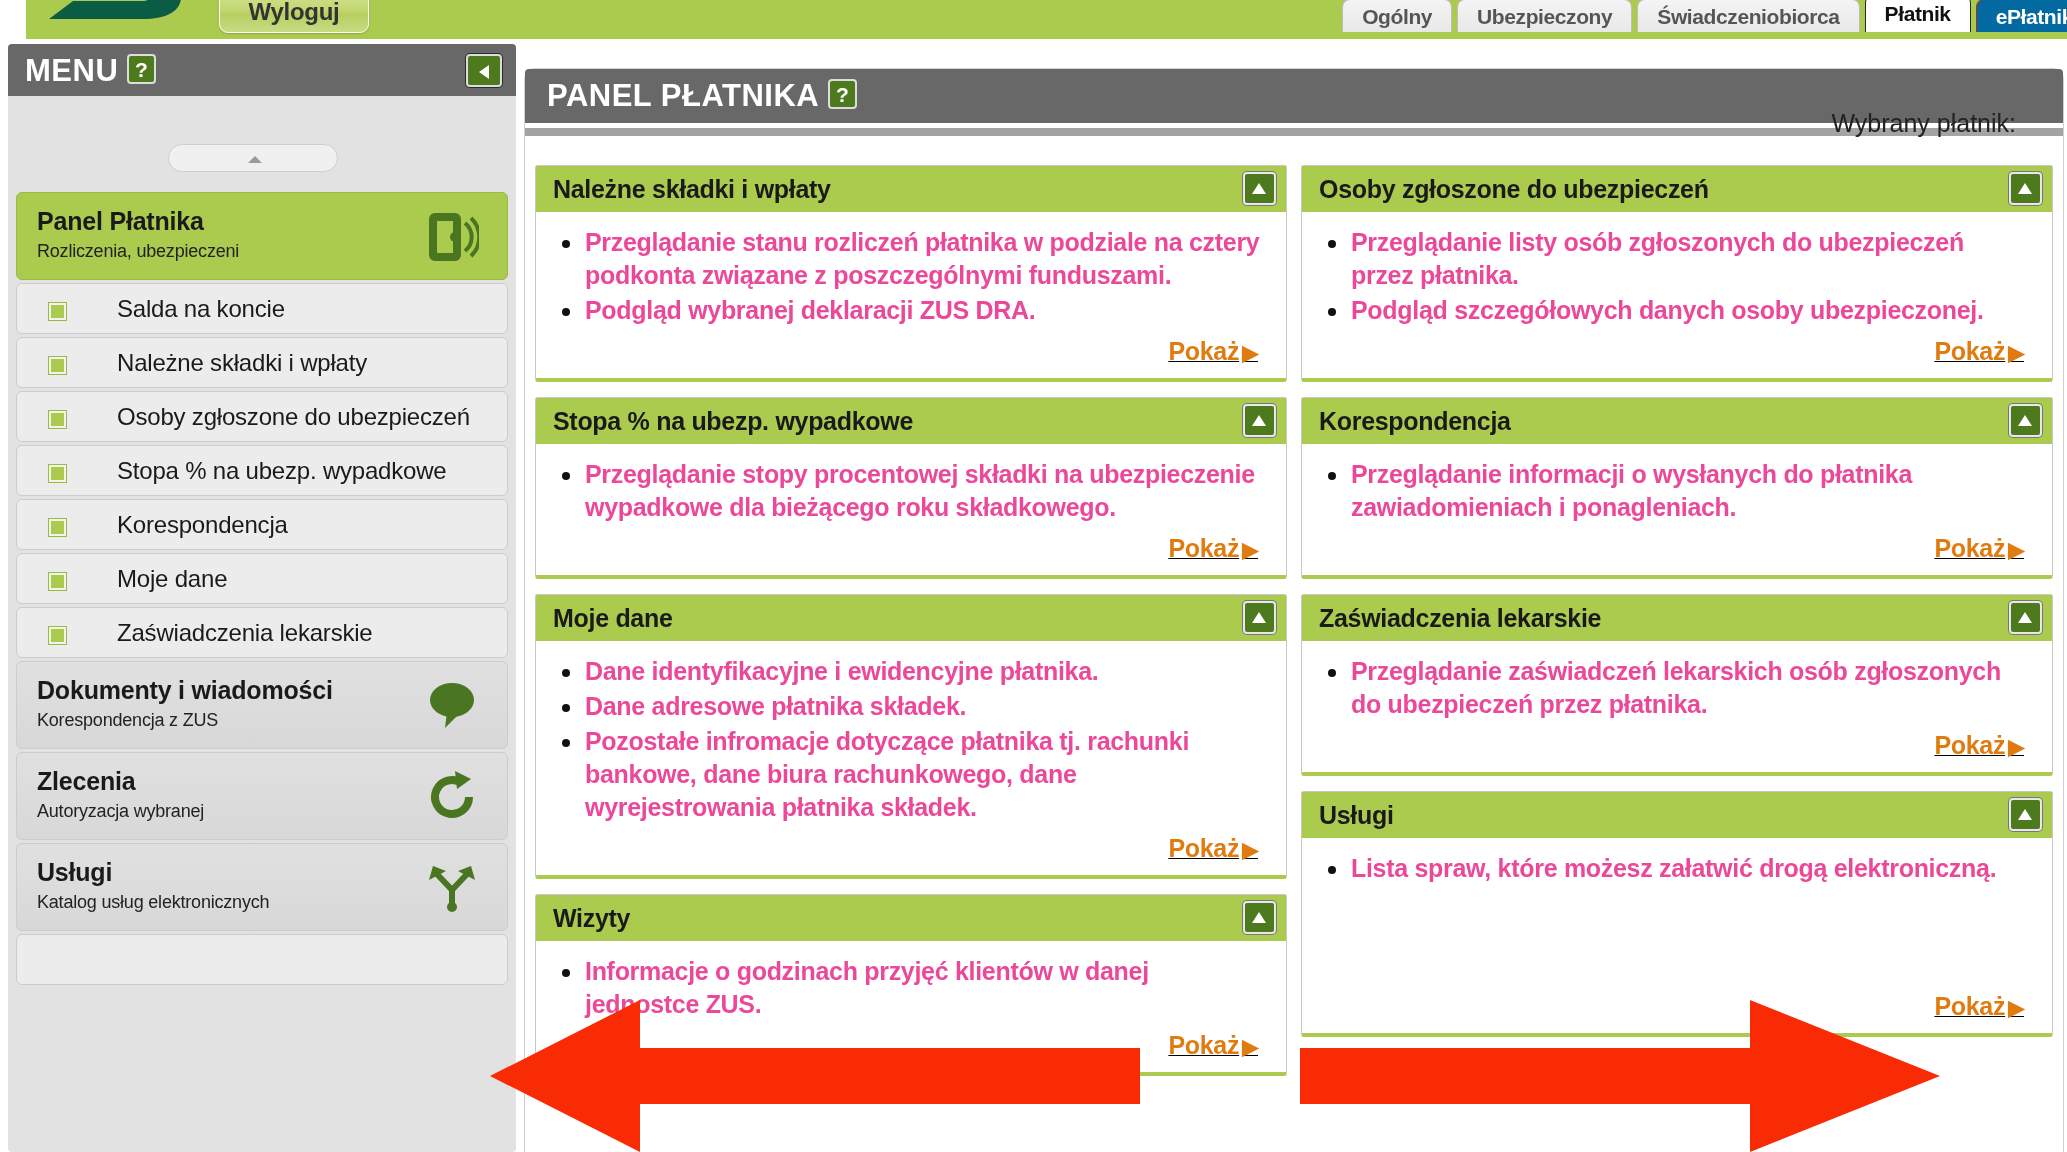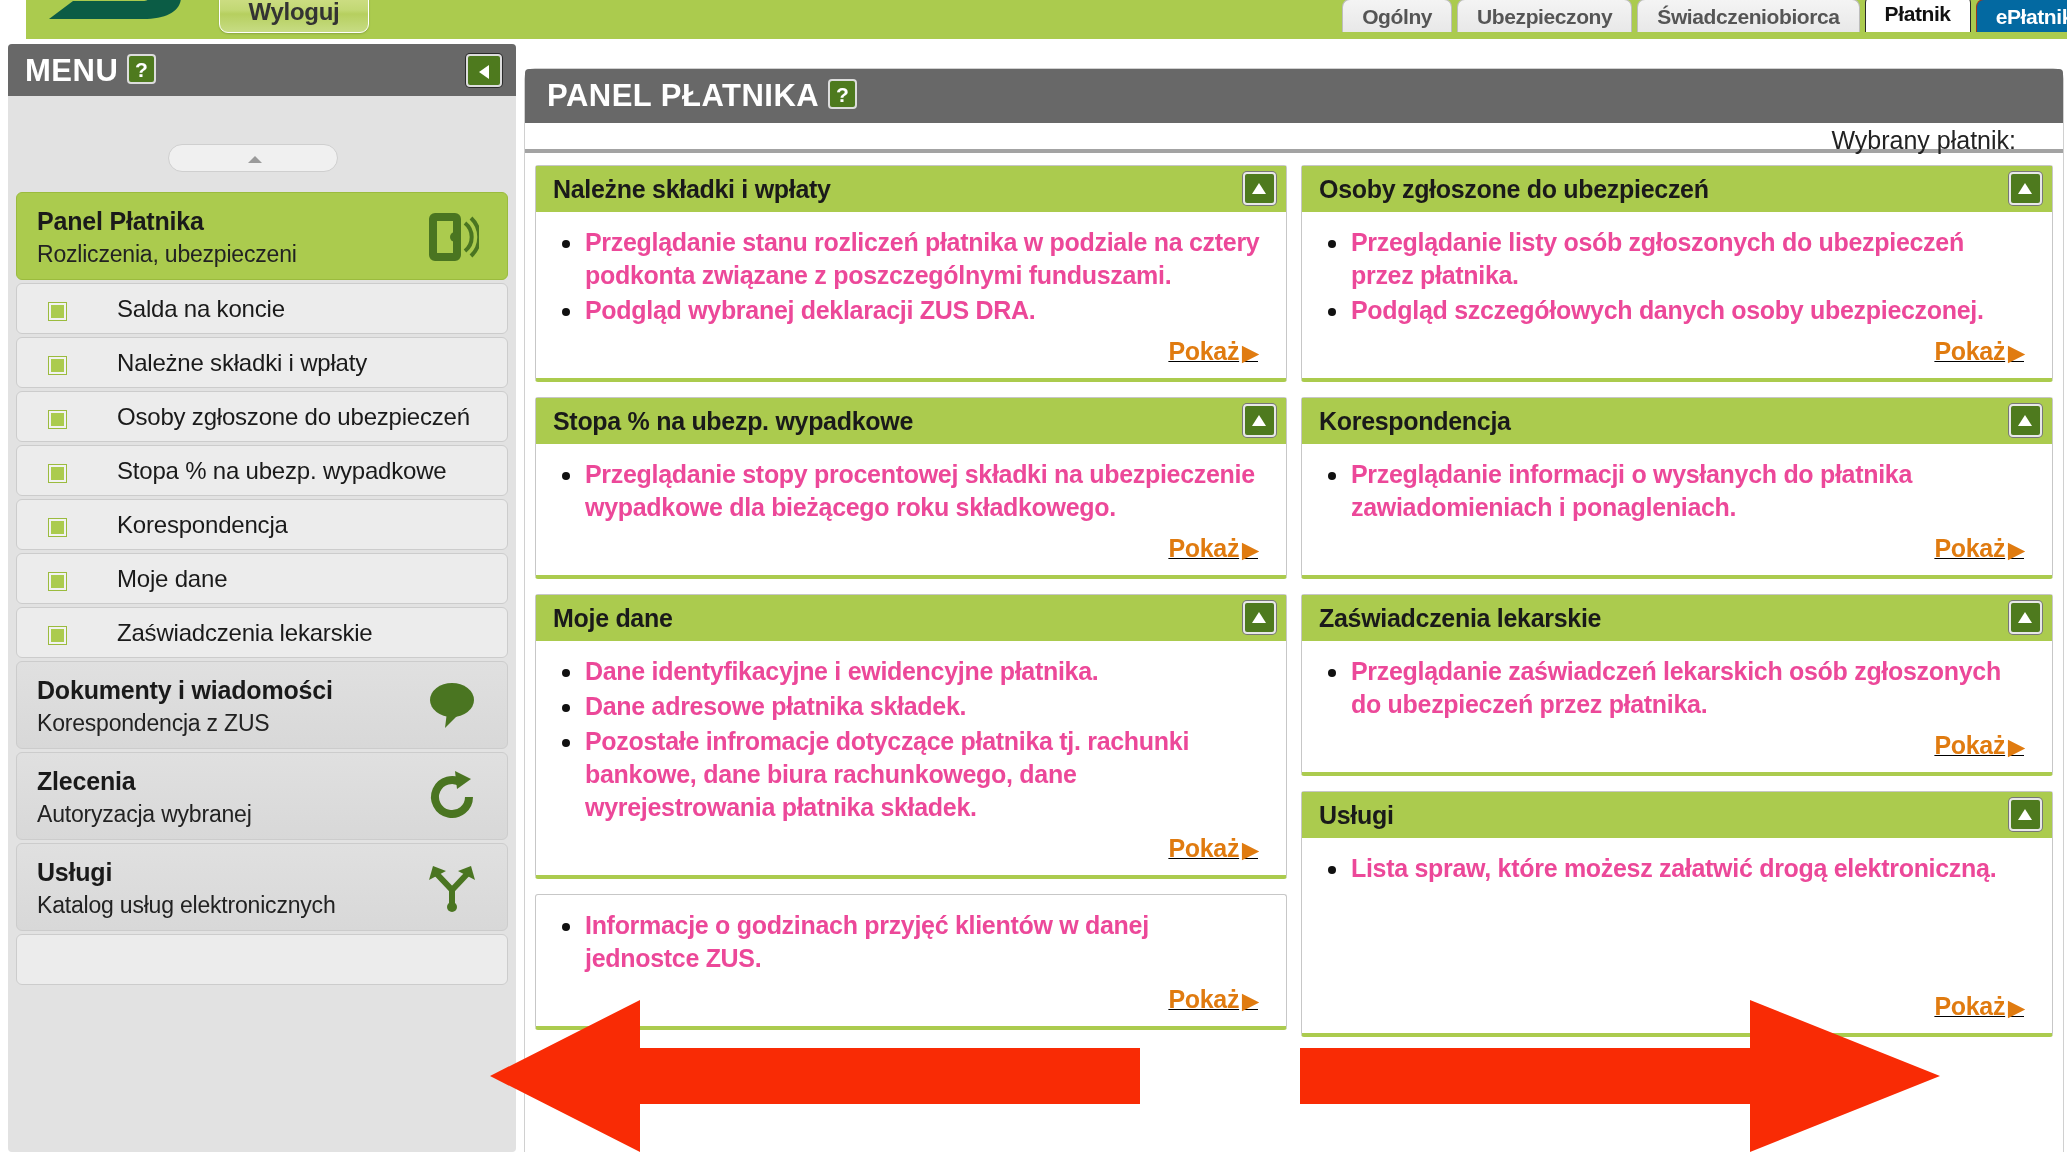--- a/index.html
+++ b/index.html
@@ -137,21 +137,21 @@
     height: 88px;
   }
   .menu-item.leaf { height: 51px; }
   .mi-title {
     position: absolute; left: 20px; top: 14px;
     font-size: 25px; font-weight: bold; color: #1a1a1a;
     letter-spacing: -0.2px;
   }
   .mi-sub {
     position: absolute; left: 20px; top: 48px;
-    font-size: 23px; color: #222222;
+    font-size: 18px; color: #222222;
     letter-spacing: -0.2px;
   }
   .mi-leaf-label {
     position: absolute; left: 68px; top: 11px;
     font-size: 24px; color: #1a1a1a;
     letter-spacing: -0.2px;
     margin-left: 32px;
   }
   .mi-bullet {
     position: absolute; left: 32px; top: 19px;
@@ -180,22 +180,22 @@
     position: absolute; left: 0; top: 0; width: 100%; height: 54px;
     background: #686868;
     border-radius: 4px 4px 0 0;
   }
   .main-title {
     position: absolute; left: 22px; top: 9px;
     font-size: 31px; font-weight: bold; color: #ffffff;
     letter-spacing: 0.5px;
   }
   .payer-row {
-    position: absolute; left: 0; top: 54px; width: 100%; height: 30px;
-    border-bottom: 4px solid #a3a3a3;
+    position: absolute; left: 0; top: 37px; width: 100%; height: 30px;
+    border-bottom: 8px solid #a3a3a3;
   }
   .payer-label {
     position: absolute; right: 47px; top: 3px;
     font-size: 25px; color: #222222;
   }
 
   .cards-wrap {
     position: absolute; left: 0; top: 96px; width: 100%;
     display: flex; gap: 14px; padding: 0 10px;
   }
@@ -435,20 +435,24 @@
             <li>Dane adresowe płatnika składek.</li>
             <li>Pozostałe infromacje dotyczące płatnika tj. rachunki bankowe, dane biura rachunkowego, dane wyrejestrowania płatnika składek.</li>
           </ul>
         </div>
         <div class="card-foot">
           <span class="show-link"><span>Pokaż</span><span class="arw">▶</span></span>
         </div>
       </div>
 
       <div class="card wizyty">
+        <div class="card-head">
+          <div class="card-head-title">Wizyty</div>
+          <div class="card-toggle"></div>
+        </div>
         <div class="card-body">
           <ul>
             <li>Informacje o godzinach przyjęć klientów w danej jednostce ZUS.</li>
           </ul>
         </div>
         <div class="card-foot">
           <span class="show-link"><span>Pokaż</span><span class="arw">▶</span></span>
         </div>
       </div>
 

